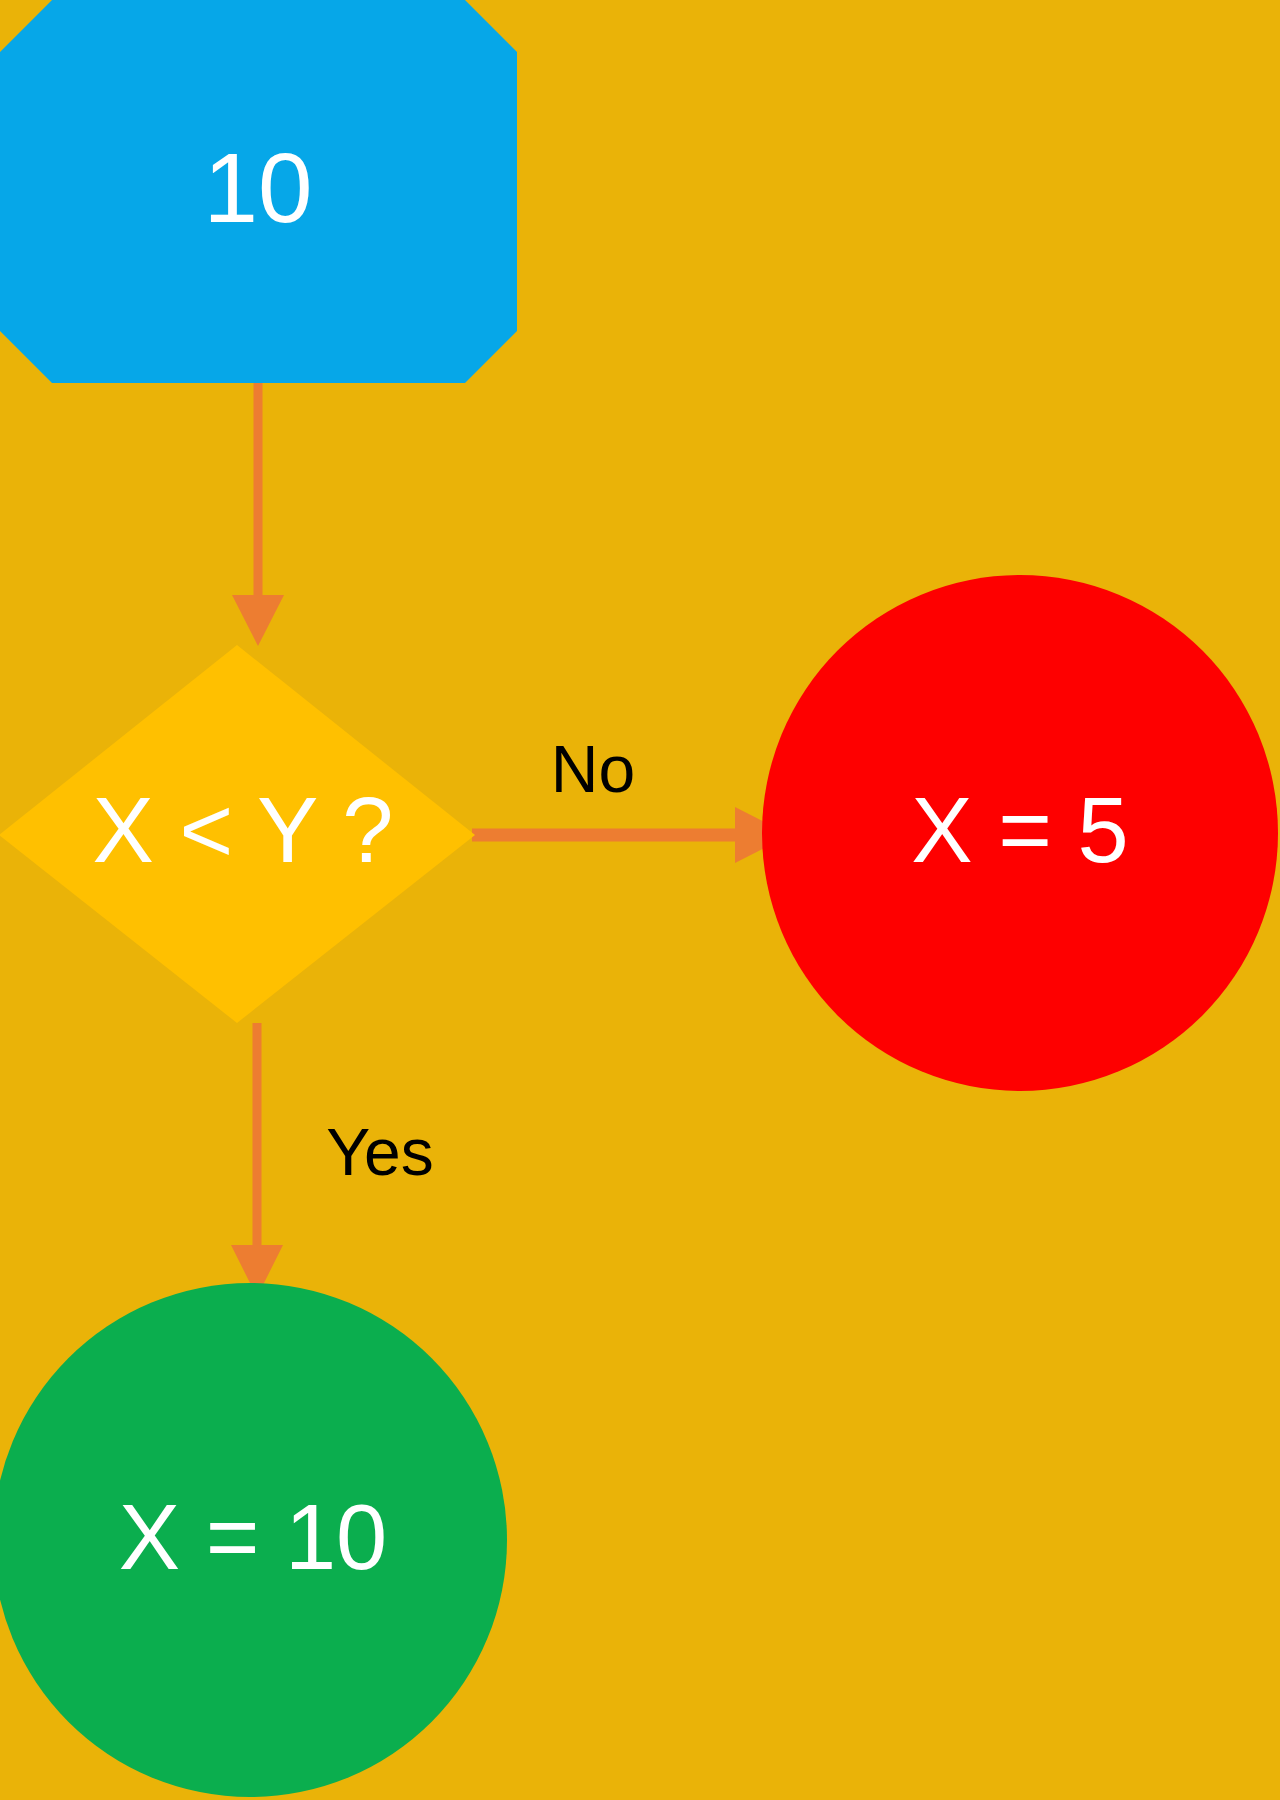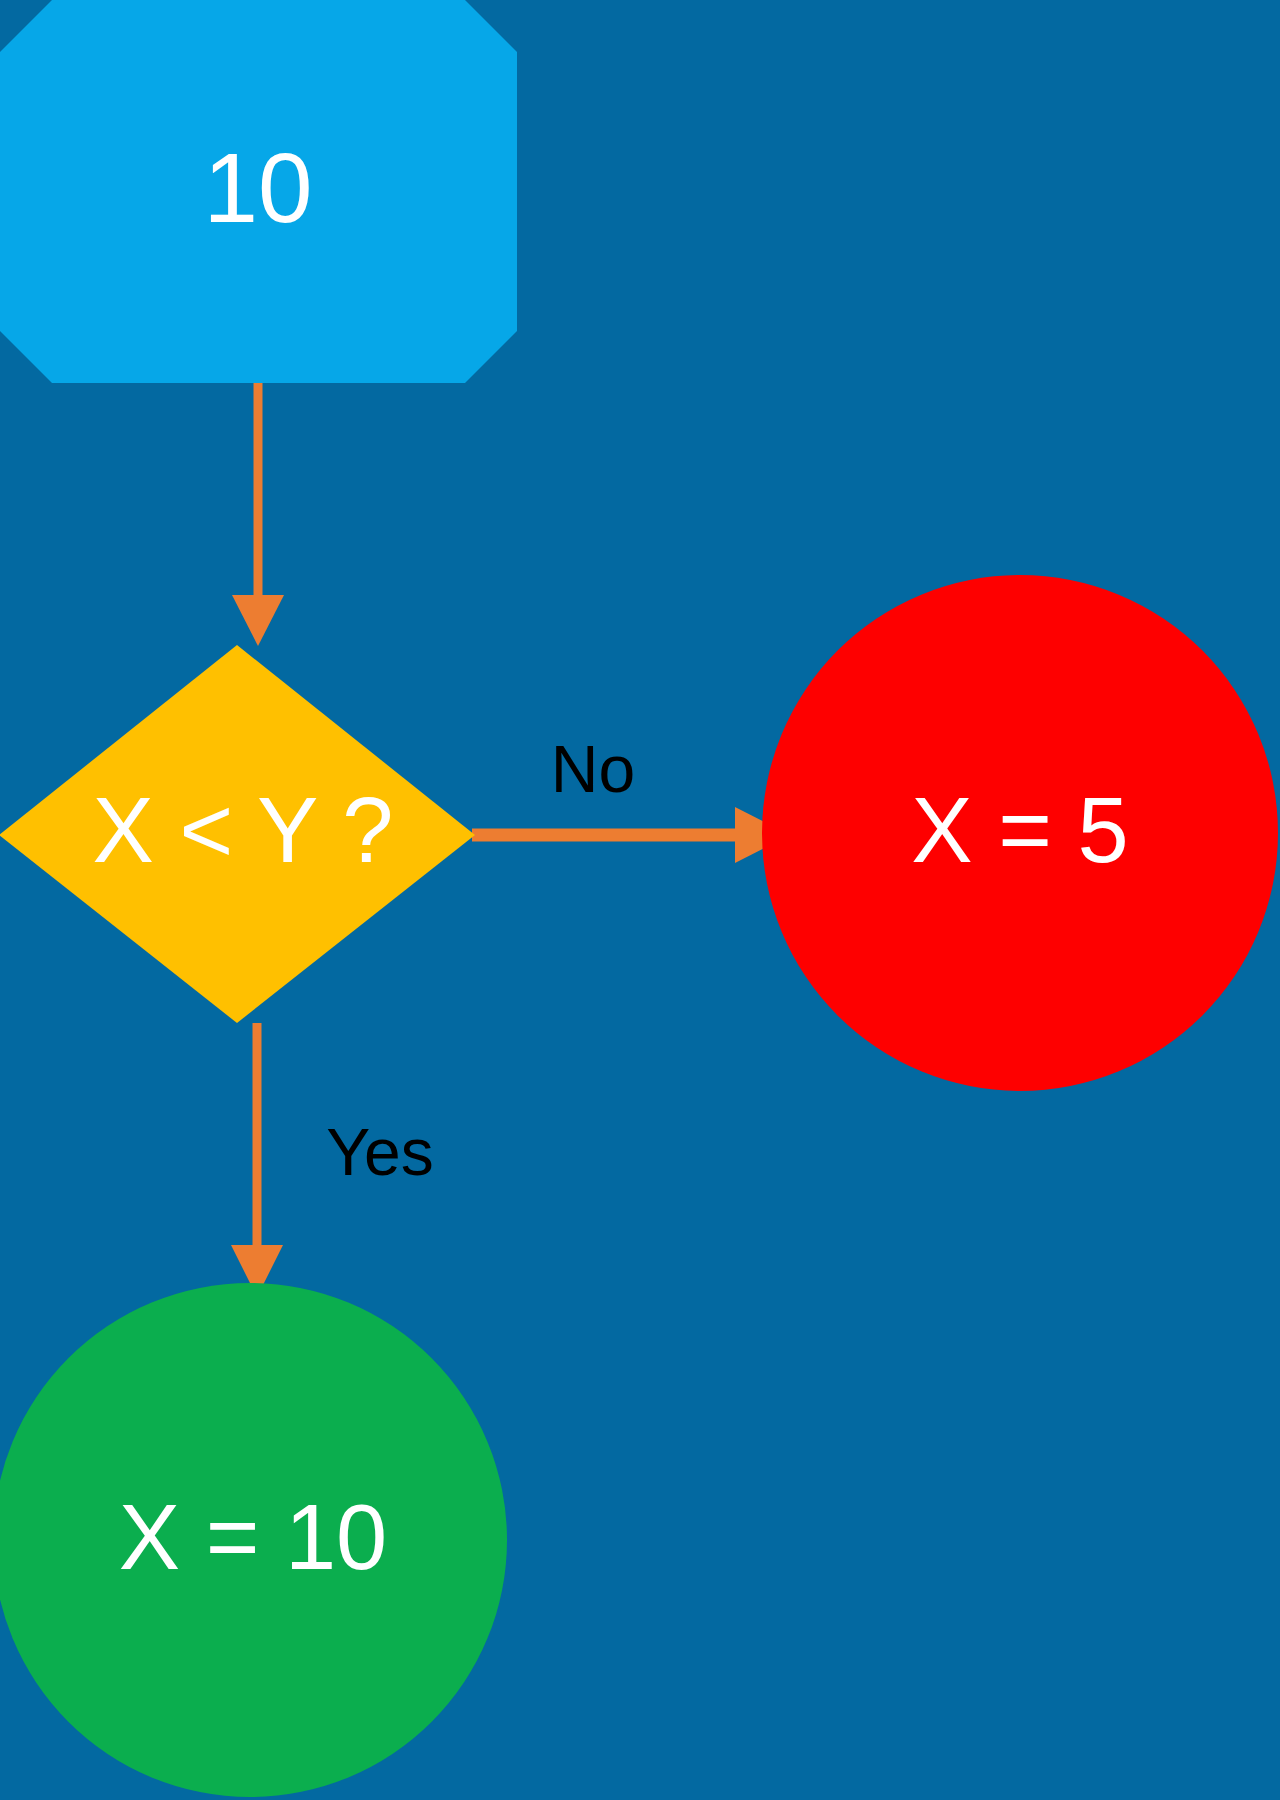--- a/index.html
+++ b/index.html
@@ -7,21 +7,21 @@
     padding: 0;
     background: #ffffff;
   }
   body {
     font-family: "Liberation Sans", sans-serif;
   }
   #canvas {
     position: relative;
     width: 1280px;
     height: 1800px;
-    background: #0369a1;
+    background: #eab308;
     overflow: hidden;
   }
   #flow-svg {
     position: absolute;
     left: 0;
     top: 0;
     width: 1280px;
     height: 1800px;
     display: block;
   }

